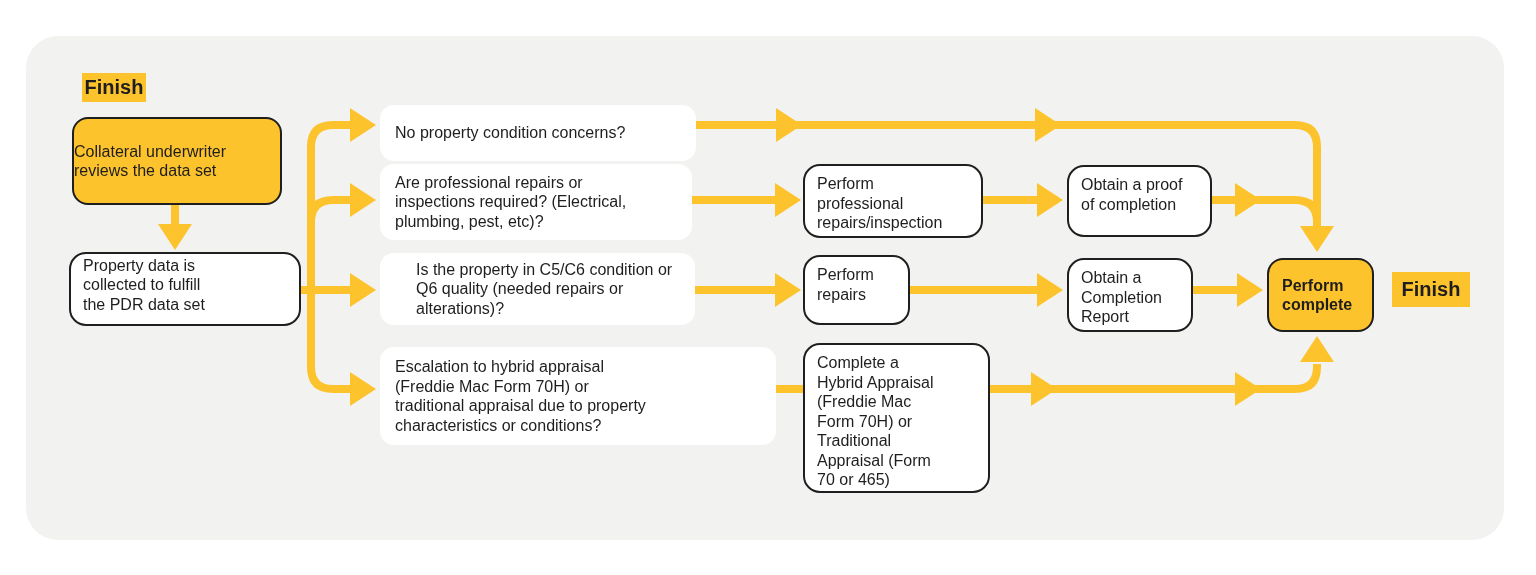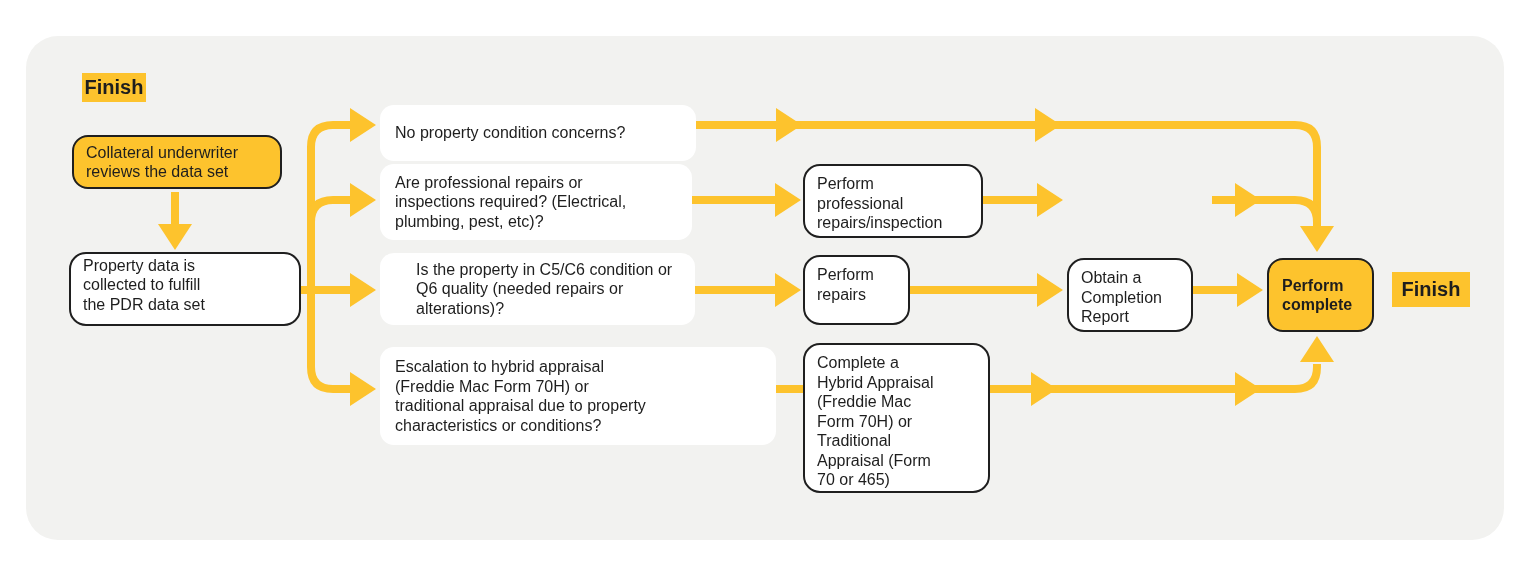--- a/index.html
+++ b/index.html
@@ -46,21 +46,21 @@
     border-radius: 16px;
   }
   .tag {
     position: absolute;
     background: var(--accent-yellow, #FDC32D);
     font-weight: bold; font-size: 20px;
     display: flex; align-items: center; justify-content: center;
   }
   
   .n-start    { left: 82px;  top: 73px;  width: 64px;  height: 29px; }
-  .n-collat   { left: 72px;  top: 135px; width: 210px; height: 54px; display:flex; align-items:center; padding-left:12px; }
+  .n-collat   { left: 72px;  top: 117px; width: 210px; height: 88px; display:flex; align-items:center; }
   .n-propdata { left: 69px;  top: 252px; width: 232px; height: 74px; align-items:center; }
   .n-q1       { left: 380px; top: 105px; width: 316px; height: 56px; }
   .n-q2       { left: 380px; top: 164px; width: 312px; height: 76px; }
   .n-q3       { left: 380px; top: 253px; width: 315px; height: 72px; padding-left: 36px; }
   .n-q4       { left: 380px; top: 347px; width: 396px; height: 98px; }
   .n-a2a      { left: 803px; top: 164px; width: 180px; height: 74px; }
   .n-a2b      { left: 1067px; top: 165px; width: 145px; height: 72px; }
   .n-a3a      { left: 803px; top: 255px; width: 107px; height: 70px; }
   .n-a3b      { left: 1067px; top: 258px; width: 126px; height: 74px; }
   .n-a4       { left: 803px; top: 343px; width: 187px; height: 150px; }
@@ -129,20 +129,22 @@
 Q6 quality (needed repairs or
 alterations)?</div>
   <div class="node q n-q4">Escalation to hybrid appraisal
 (Freddie Mac Form 70H) or
 traditional appraisal due to property
 characteristics or conditions?</div>
 
   <div class="node bordered n-a2a">Perform
 professional
 repairs/inspection</div>
+  <div class="node bordered n-a2b">Obtain a proof
+of completion</div>
   <div class="node bordered n-a3a">Perform
 repairs</div>
   <div class="node bordered n-a3b">Obtain a
 Completion
 Report</div>
   <div class="node bordered n-a4">Complete  a
 Hybrid Appraisal
 (Freddie Mac
 Form 70H) or
 Traditional

